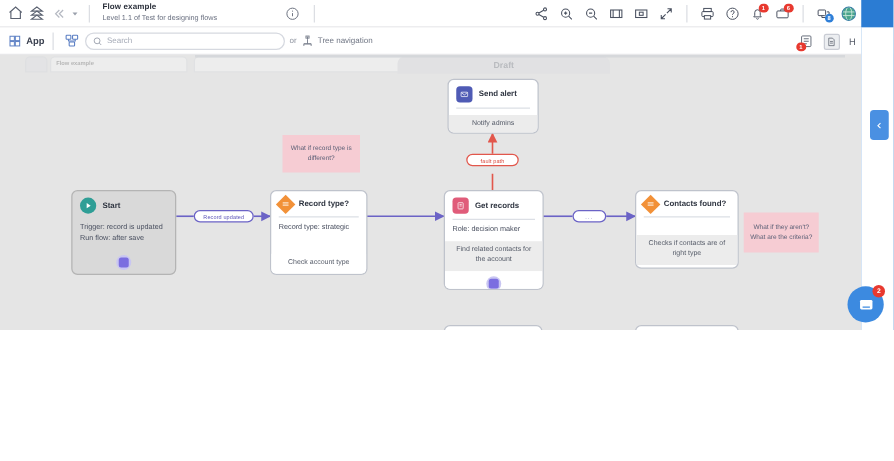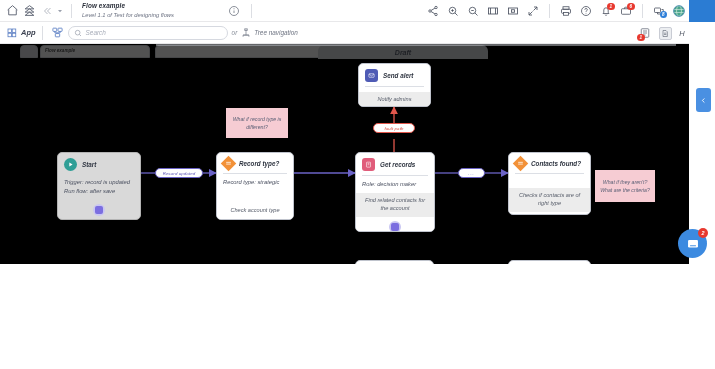--- a/index.html
+++ b/index.html
@@ -2,21 +2,21 @@
 <html><head>
 <meta charset="utf-8">
 <style>
   * { box-sizing: border-box; margin: 0; padding: 0; }
   html, body {
     width: 715px; height: 369px;
     overflow: hidden;
     font-family: "Liberation Sans", sans-serif;
     background: #ffffff;
   }
-  #app { position: relative; width: 715px; height: 264px; overflow: hidden; background:#000000;font-style:italic; }
+  #app { position: relative; width: 715px; height: 264px; overflow: hidden; background:#e5e5e5; }
 
   
   .hdr1 {
     position: absolute; top:0; left:0; width:715px; height:22px;
     background:#fff; border-bottom:1px solid #e8e8ea;
     display:flex; align-items:center;
   }
   .hdr1-left { display:flex; align-items:center; gap:0px; padding-left:4px; }
   .ic { display:inline-flex; align-items:center; justify-content:center;
         width:17px; height:17px; color:#5a6170; flex:none; }

